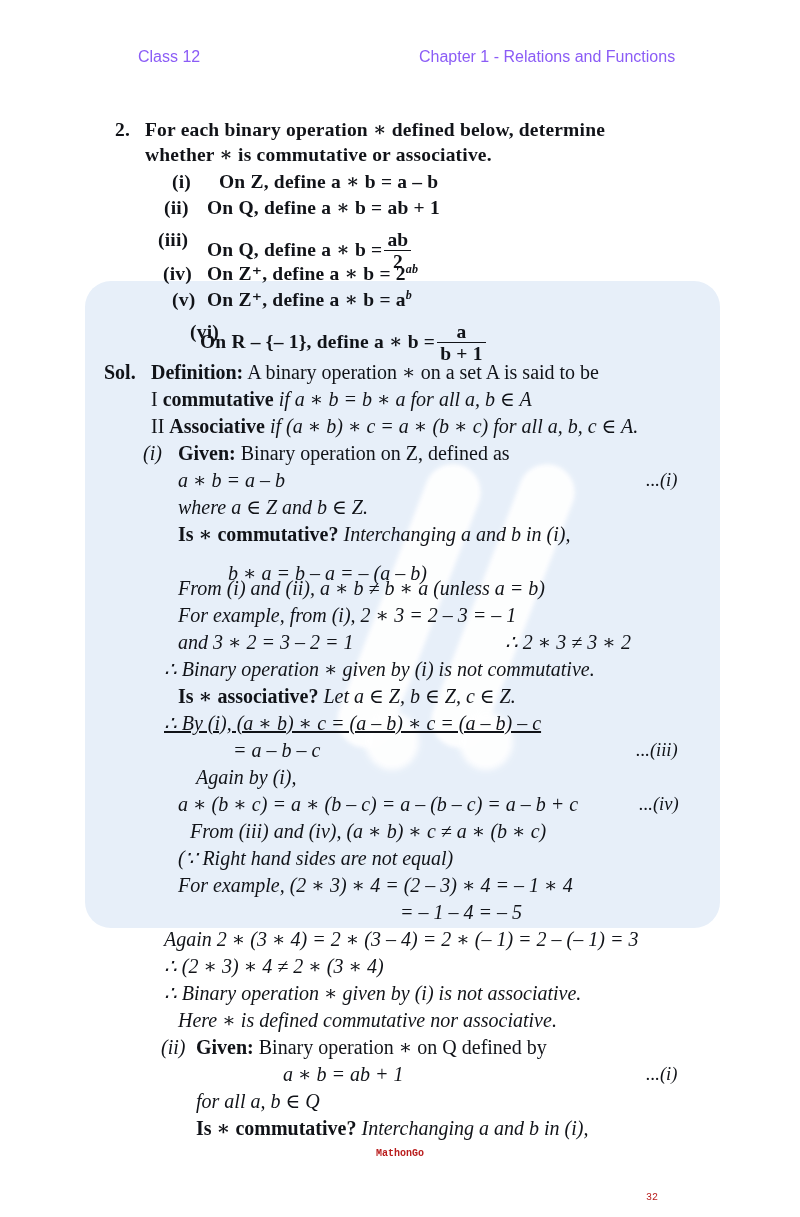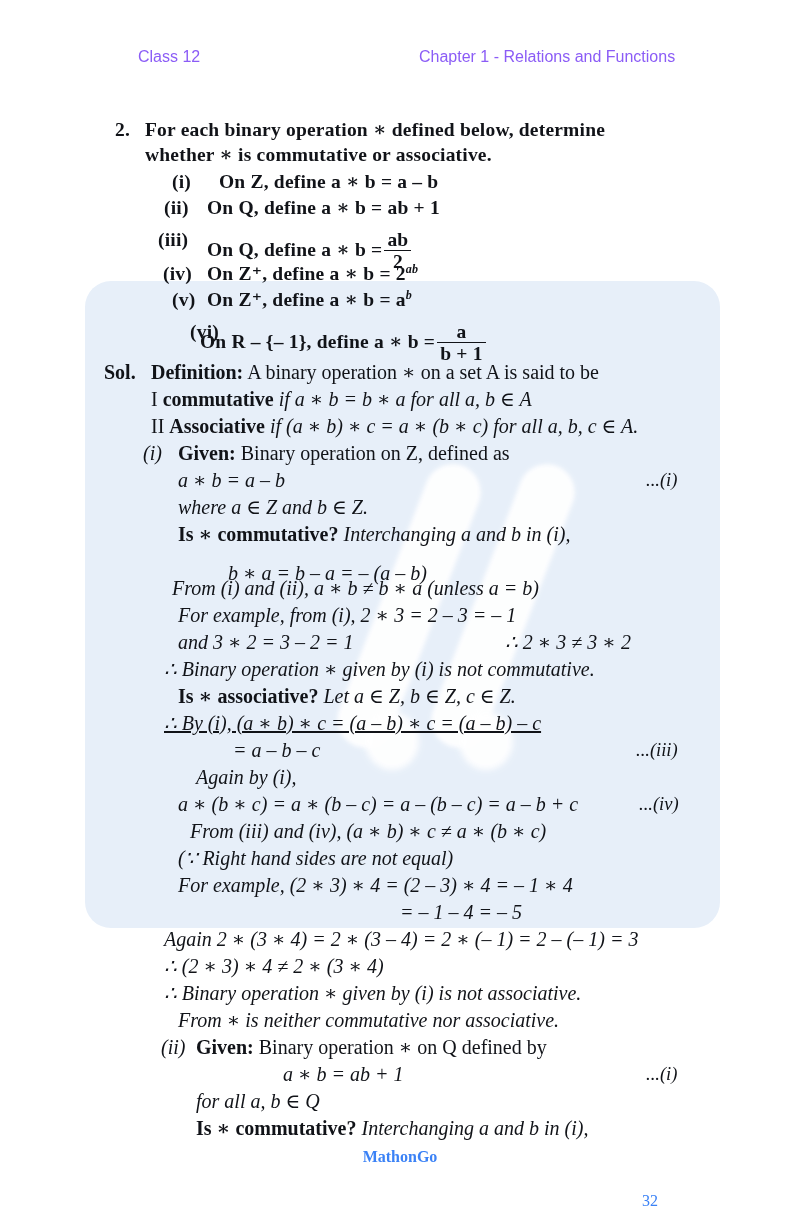--- a/index.html
+++ b/index.html
@@ -116,24 +116,24 @@
 
   .eqno { position: absolute; white-space: nowrap; font-size: 18.5px; font-style: italic; }
 
   
   .footer {
     position: absolute;
     left: 0;
     top: 1148px;
     width: 800px;
     height: 24px;
-    font-family: Liberation Serif, serif;
-    font-size: 16px;
+    font-family: Liberation Mono, monospace;
+    font-size: 10px;
     font-weight: bold;
-    color: #3b82f6;
+    color: #b91c1c;
   }
   .footer .brand { position: absolute; left: 0; width: 800px; text-align: center; }
   .footer .pageno { position: absolute; right: 142px; font-weight: normal; margin-top: 44px; }
 </style>
 </head>
 <body>
 
 <div class="page">
 
   <div class="runhead">
@@ -210,21 +210,21 @@
     <div class="eqno" style="left:646px; top:470px;">...(i)</div>
 
     <div class="ln it" style="left:178px; top:497px;">where a ∈ Z and b ∈ Z.</div>
 
     <div class="ln" style="left:178px; top:524px;">
       <span class="bold">Is ∗ commutative?</span>
       <span class="it">Interchanging a and b in (i),</span>
     </div>
 
     <div class="ln it" style="left:228px; top:551px;margin-top:12px;">b ∗ a = b – a = – (a – b)</div>
-    <div class="ln it" style="left:172px; top:578px;">From (i) and (ii),  a ∗ b ≠ b ∗ a (unless a = b)</div>
+    <div class="ln it" style="left:178px; top:578px;">From (i) and (ii),  a ∗ b ≠ b ∗ a (unless a = b)</div>
     <div class="ln it" style="left:178px; top:605px;">For example, from (i),  2 ∗ 3 = 2 – 3 = – 1</div>
 
     <div class="ln it" style="left:178px; top:632px;">and  3 ∗ 2 = 3 – 2 = 1</div>
     <div class="ln it" style="left:505px; top:632px;">∴   2 ∗ 3 ≠ 3 ∗ 2</div>
 
     <div class="ln it" style="left:164px; top:659px;">∴ Binary operation ∗ given by (i) is not commutative.</div>
 
     <div class="ln" style="left:178px; top:686px;">
       <span class="bold">Is ∗ associative?</span>
       <span class="it">Let a ∈ Z, b ∈ Z, c ∈ Z.</span>
@@ -240,21 +240,21 @@
     <div class="ln it" style="left:178px; top:794px;">a ∗ (b ∗ c) = a ∗ (b – c) = a – (b – c) = a – b + c</div>
     <div class="eqno" style="left:639px; top:794px;">...(iv)</div>
 
     <div class="ln it" style="left:190px; top:821px;">From (iii) and (iv), (a ∗ b) ∗ c ≠ a ∗ (b ∗ c)</div>
     <div class="ln it" style="left:178px; top:848px;">(∵   Right hand sides are not equal)</div>
     <div class="ln it" style="left:178px; top:875px;">For example, (2 ∗ 3) ∗ 4 = (2 – 3) ∗ 4 = – 1 ∗ 4</div>
     <div class="ln it" style="left:400px; top:902px;">= – 1 – 4 = – 5</div>
     <div class="ln it" style="left:164px; top:929px;">Again 2 ∗ (3 ∗ 4) = 2 ∗ (3 – 4) = 2 ∗ (– 1) = 2 – (– 1) = 3</div>
     <div class="ln it" style="left:164px; top:956px;">∴   (2 ∗ 3) ∗ 4 ≠ 2 ∗ (3 ∗ 4)</div>
     <div class="ln it" style="left:164px; top:983px;">∴ Binary operation ∗ given by (i) is not associative.</div>
-    <div class="ln it" style="left:178px; top:1010px;">From ∗ is neither commutative nor associative.</div>
+    <div class="ln it" style="left:178px; top:1010px;">Here ∗ is defined commutative nor associative.</div>
 
     <div class="ln it" style="left:161px; top:1037px;">(ii)</div>
     <div class="ln" style="left:196px; top:1037px;">
       <span class="bold">Given:</span>
       <span>Binary operation ∗ on Q defined by</span>
     </div>
 
     <div class="ln it" style="left:283px; top:1064px;">a ∗ b = ab + 1</div>
     <div class="eqno" style="left:646px; top:1064px;">...(i)</div>
 

